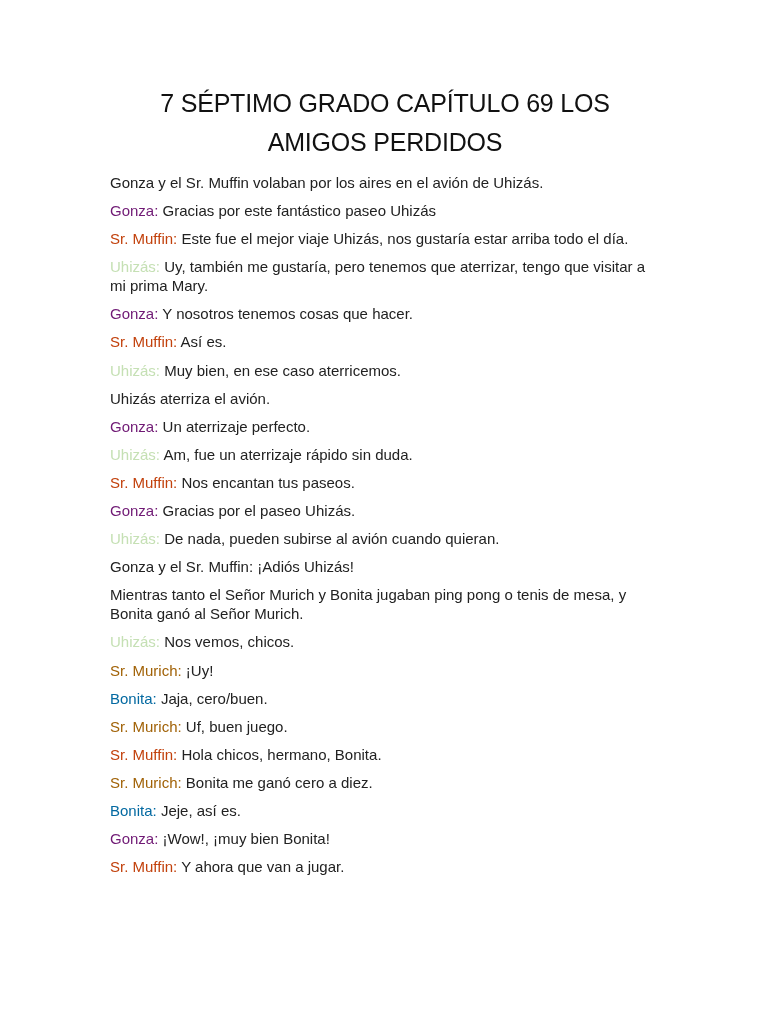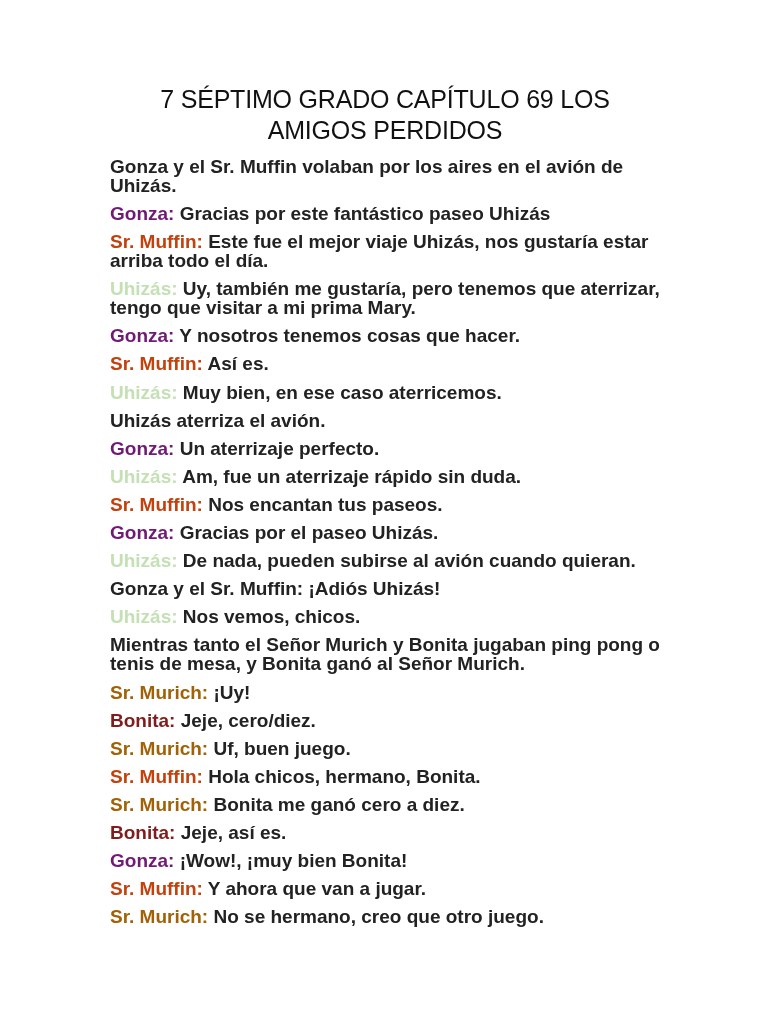--- a/index.html
+++ b/index.html
@@ -1,25 +1,25 @@
 <!DOCTYPE html>
 <html><head>
   <meta charset="utf-8">
   <style>
     html, body { margin: 0; padding: 0; background: #ffffff; }
     body { width: 768px; height: 1024px; position: relative; overflow: hidden; font-family: "Liberation Sans", sans-serif; color: #1a1a1a; }
     .page { position: absolute; left: 110px; top: 84px; width: 550px; }
-    .title { font-size: 25px; line-height: 31px; text-align: center; font-weight: normal; margin: 0 0 11px 0; color: #111; letter-spacing: -0.2px; }
-    .para { font-size: 19px; line-height: 19px; margin: 0 0 9.1px 0; color: #222; font-weight: bold; }
+    .title { font-size: 25px; line-height: 39px; text-align: center; font-weight: normal; margin: 0 0 11px 0; color: #111; letter-spacing: -0.2px; }
+    .para { font-size: 15px; line-height: 19px; margin: 0 0 9.1px 0; color: #222; }
     .speaker { }
     .c-gonza { color: #701a75; }
     .c-uhizas { color: #c5e0b4; }
     .c-muffin { color: #c2410c; }
     .c-murich { color: #a16207; }
-    .c-bonita { color: #7f1d1d; }
+    .c-bonita { color: #0369a1; }
   </style>
 </head>
 <body>
 
 <div class="page">
   <h1 class="title">7 SÉPTIMO GRADO CAPÍTULO 69 LOS AMIGOS PERDIDOS</h1>
 
   <p class="para"><span>Gonza y el Sr. Muffin volaban por los aires en el avión de Uhizás.</span></p>
 
   <p class="para"><span class="speaker c-gonza">Gonza:</span> <span>Gracias por este fantástico paseo Uhizás</span></p>
@@ -42,35 +42,34 @@
   <p class="para"><span class="speaker c-uhizas">Uhizás:</span> <span>Am, fue un aterrizaje rápido sin duda.</span></p>
 
   <p class="para"><span class="speaker c-muffin">Sr. Muffin:</span> <span>Nos encantan tus paseos.</span></p>
 
   <p class="para"><span class="speaker c-gonza">Gonza:</span> <span>Gracias por el paseo Uhizás.</span></p>
 
   <p class="para"><span class="speaker c-uhizas">Uhizás:</span> <span>De nada, pueden subirse al avión cuando quieran.</span></p>
 
   <p class="para"><span>Gonza y el Sr. Muffin: ¡Adiós Uhizás!</span></p>
 
+  <p class="para"><span>Mientras tanto el Señor Murich y Bonita jugaban ping pong o tenis de mesa, y Bonita ganó al Señor Murich.</span></p>
+
   <p class="para"><span class="speaker c-uhizas">Uhizás:</span> <span>Nos vemos, chicos.</span></p>
-
-  <p class="para"><span>Mientras tanto el Señor Murich y Bonita jugaban ping pong o tenis de mesa, y Bonita ganó al Señor Murich.</span></p>
 
   <p class="para"><span class="speaker c-murich">Sr. Murich:</span> <span>¡Uy!</span></p>
 
-  <p class="para"><span class="speaker c-bonita">Bonita:</span> <span>Jeje, cero/diez.</span></p>
+  <p class="para"><span class="speaker c-bonita">Bonita:</span> <span>Jaja, cero/buen.</span></p>
 
   <p class="para"><span class="speaker c-murich">Sr. Murich:</span> <span>Uf, buen juego.</span></p>
 
   <p class="para"><span class="speaker c-muffin">Sr. Muffin:</span> <span>Hola chicos, hermano, Bonita.</span></p>
 
   <p class="para"><span class="speaker c-murich">Sr. Murich:</span> <span>Bonita me ganó cero a diez.</span></p>
 
   <p class="para"><span class="speaker c-bonita">Bonita:</span> <span>Jeje, así es.</span></p>
 
   <p class="para"><span class="speaker c-gonza">Gonza:</span> <span>¡Wow!, ¡muy bien Bonita!</span></p>
 
 
   <p class="para"><span class="speaker c-muffin">Sr. Muffin:</span> <span>Y ahora que van a jugar.</span></p>
 
-  <p class="para"><span class="speaker c-murich">Sr. Murich:</span> <span>No se hermano, creo que otro juego.</span></p>
 </div>
 
 </body></html>

